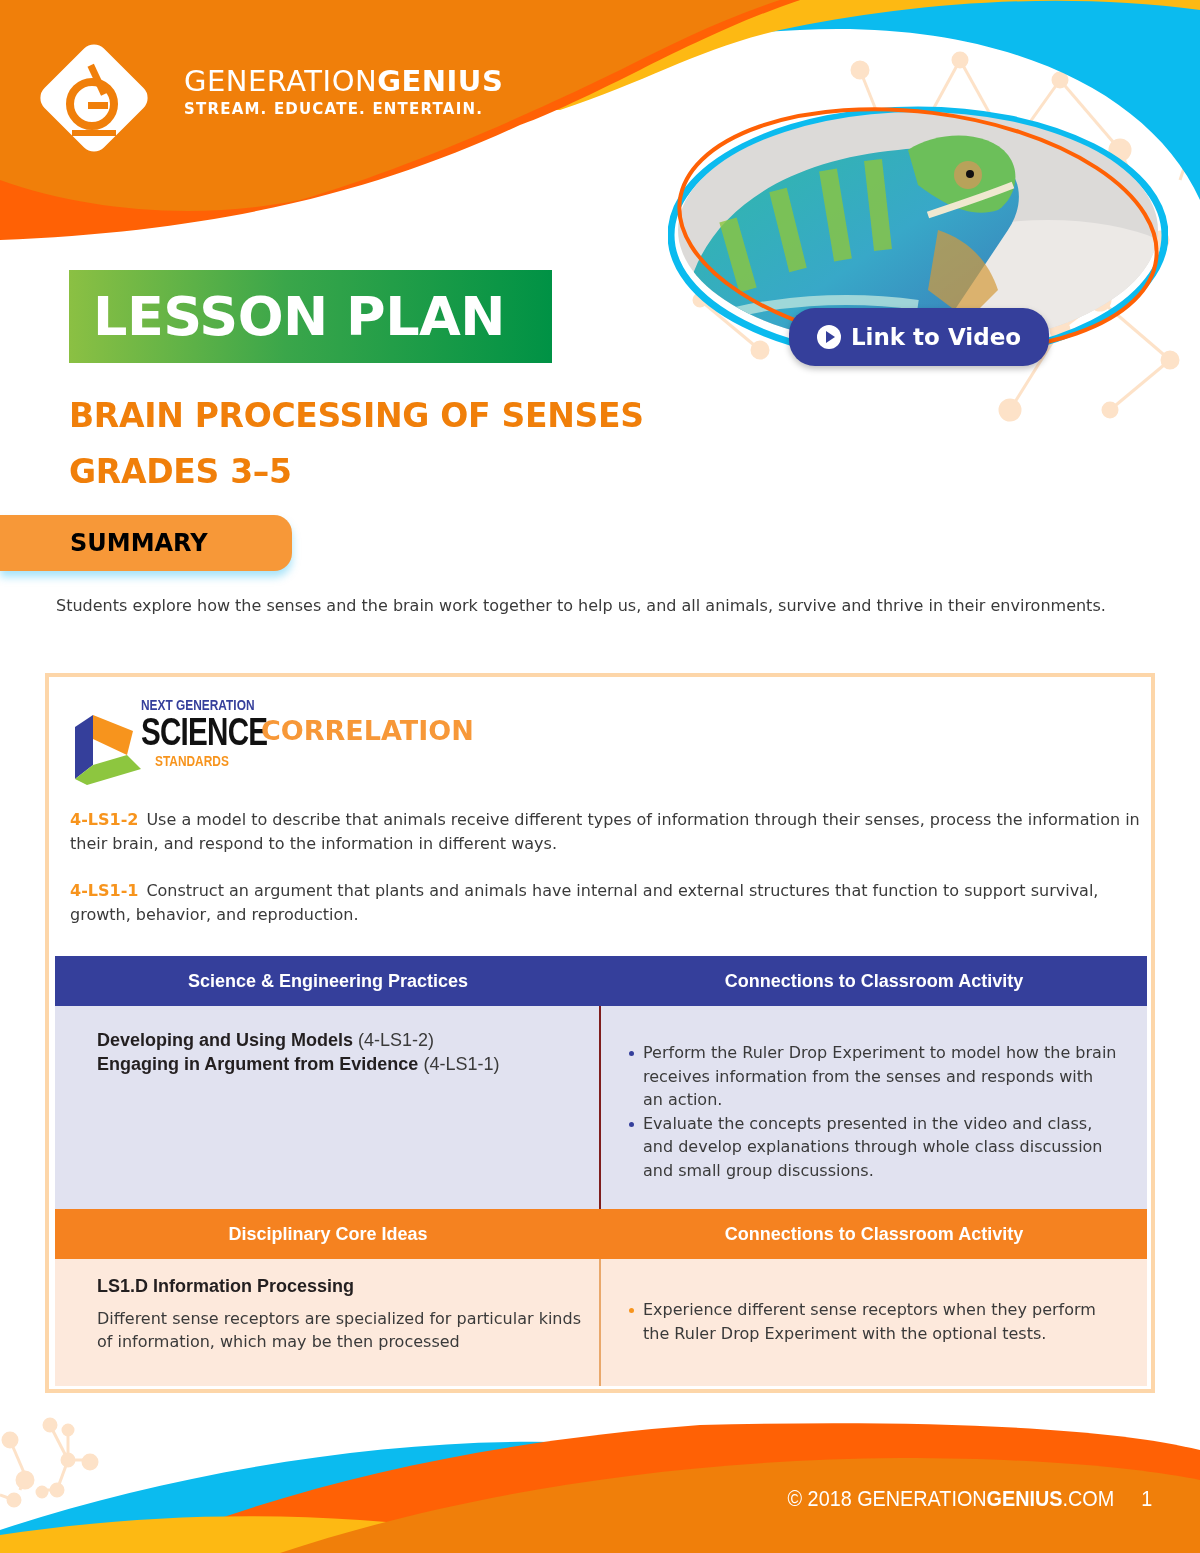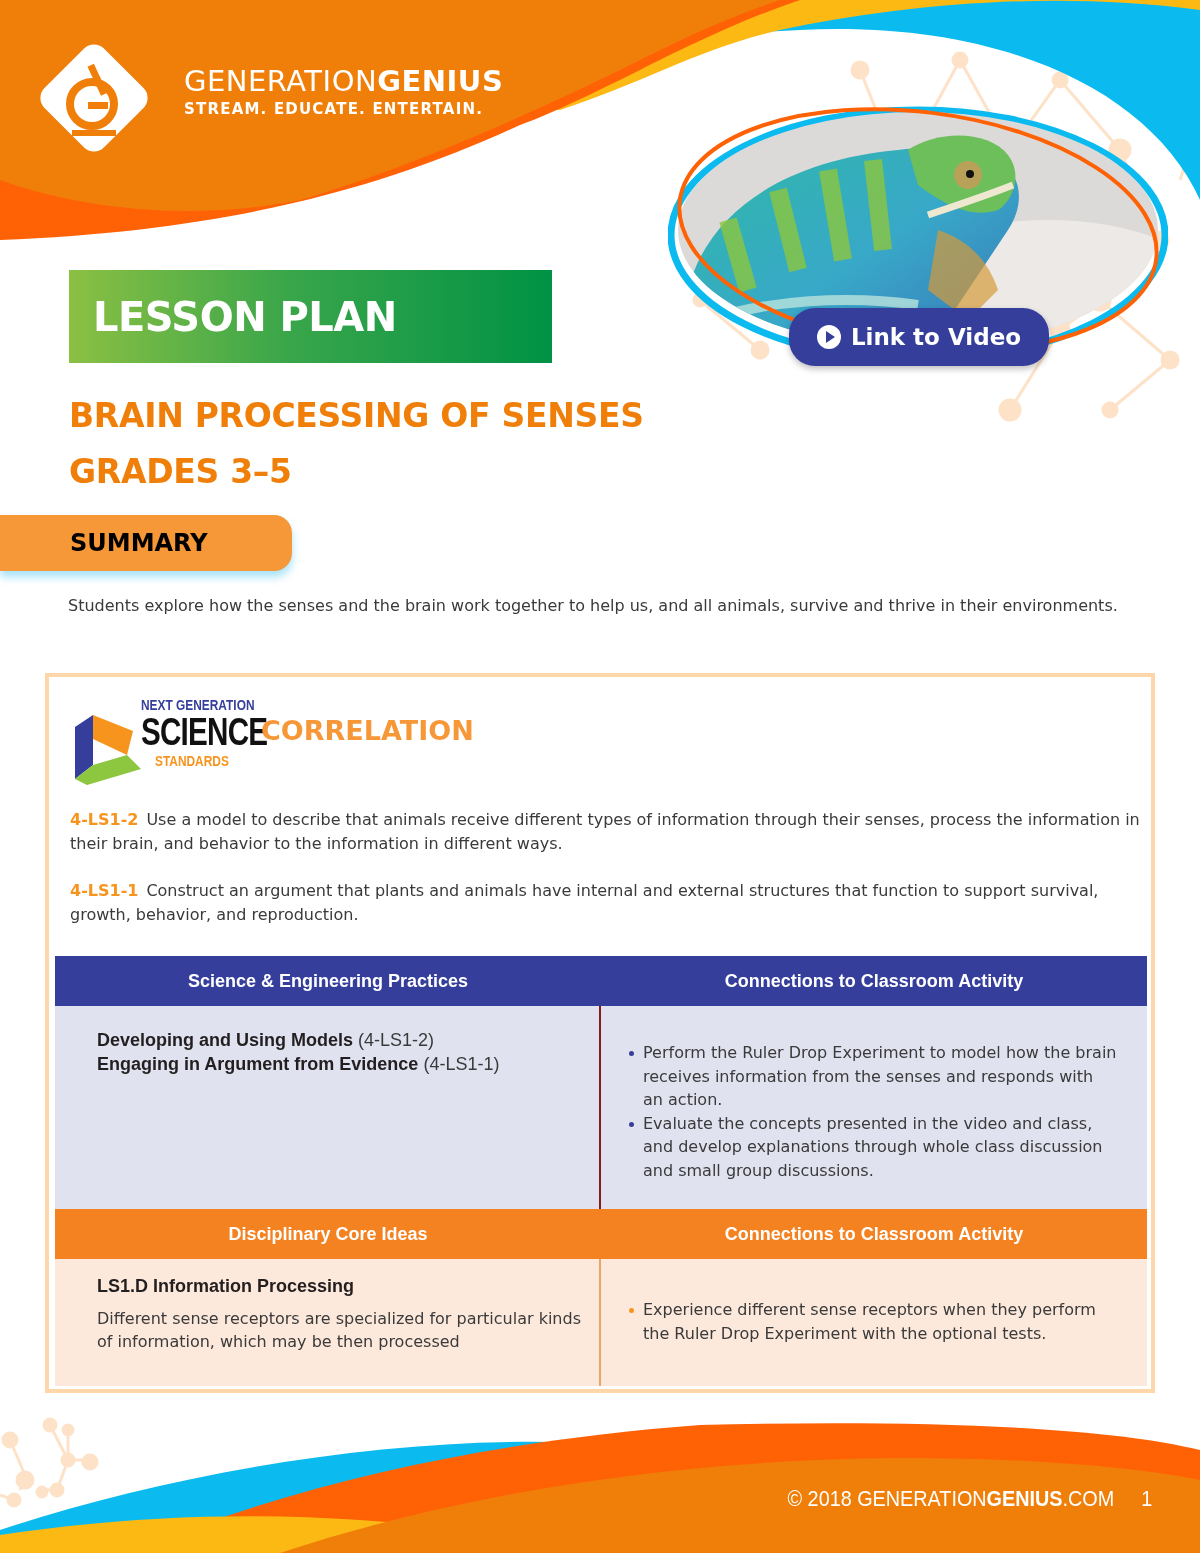--- a/index.html
+++ b/index.html
@@ -21,31 +21,31 @@
     background: #353f9b; border-radius: 26px; color: #fff; display: flex; align-items: center; justify-content: center;
     font-family: "DejaVu Sans", sans-serif; font-weight: 700; font-size: 23px; gap: 10px;
     box-shadow: 0 3px 6px rgba(0,0,0,0.25); }
   .play-icon { width: 24px; height: 24px; border-radius: 50%; background: #fff; position: relative; }
   .play-icon::after { content: ""; position: absolute; left: 9px; top: 6px; border-left: 9px solid #353f9b;
     border-top: 6px solid transparent; border-bottom: 6px solid transparent; }
 
   
   .lesson-plan { position: absolute; left: 69px; top: 270px; width: 483px; height: 93px; z-index: 2;
     background: linear-gradient(90deg, #8bc043 0%, #3aa64a 45%, #009245 100%);
-    color: #fff; font-family: "DejaVu Sans", sans-serif; font-weight: 700; font-size: 40px;
+    color: #fff; font-family: "DejaVu Sans", sans-serif; font-weight: 700; font-size: 54px;
     display: flex; align-items: center; padding-left: 24px; letter-spacing: -0.5px; }
   .title { position: absolute; left: 69px; top: 388px; z-index: 2; color: #f07f0a;
     font-family: "DejaVu Sans", sans-serif; font-weight: 700; font-size: 33px; line-height: 56px; letter-spacing: -0.3px; }
 
   
   .summary-tab { position: absolute; left: 0; top: 515px; width: 292px; height: 56px; z-index: 2;
     background: #f79838; border-radius: 0 18px 18px 0; color: #000000;
     font-family: "DejaVu Sans", sans-serif; font-weight: 700; font-size: 24px; padding-left: 70px;
     display: flex; align-items: center; box-shadow: 0 6px 8px rgba(0,174,239,0.35); }
-  .summary-text { position: absolute; left: 68px; top: 594px; width: 1060px; z-index: 2;
+  .summary-text { position: absolute; left: 56px; top: 594px; width: 1060px; z-index: 2;
     font-family: "DejaVu Sans", sans-serif; font-size: 16px; line-height: 24px; color: #3a3a3a; }
 
   
   .corr-box { position: absolute; left: 45px; top: 673px; width: 1110px; height: 720px; z-index: 2;
     border: 4px solid #fdd6a9; background: #fff; }
   .ngss-logo { position: absolute; left: 20px; top: 20px; width: 220px; height: 92px; }
   .ngss-mark { position: absolute; left: 0; top: 10px; width: 78px; height: 80px; }
   .ngss-top { position: absolute; left: 72px; top: 0; font-family: "Liberation Sans", sans-serif; font-weight: 700;
     font-size: 14px; color: #353f9b; transform: scaleX(0.85); transform-origin: left; }
   .ngss-science { position: absolute; left: 72px; top: 14px; font-family: "Liberation Sans", sans-serif; font-weight: 700;
@@ -216,21 +216,21 @@
       <path d="M24,8 L64,24 L58,48 L24,32 Z" fill="#f7941d"></path>
       <path d="M24,58 L58,48 L72,62 L18,78 L6,72 Z" fill="#8dc63f"></path>
     </svg>
     <div class="ngss-top">NEXT GENERATION</div>
     <div class="ngss-science">SCIENCE</div>
     <div class="ngss-std">STANDARDS</div>
   </div>
   <div class="corr-label">CORRELATION</div>
 
   <div class="std std1">
-    <span class="code">4-LS1-2</span><span>Use a model to describe that animals receive different types of information through their senses, process the information in their brain, and behavior to the information in different ways.</span>
+    <span class="code">4-LS1-2</span><span>Use a model to describe that animals receive different types of information through their senses, process the information in their brain, and respond to the information in different ways.</span>
   </div>
   <div class="std std2">
     <span class="code">4-LS1-1</span><span>Construct an argument that plants and animals have internal and external structures that function to support survival, growth, behavior, and reproduction.</span>
   </div>
 
   <div class="tbl">
     <div class="row">
       <div class="th blue">Science &amp; Engineering Practices</div>
       <div class="th blue">Connections to Classroom Activity</div>
     </div>

